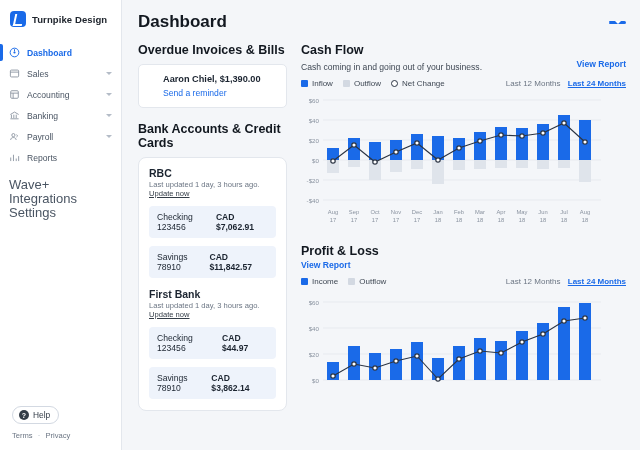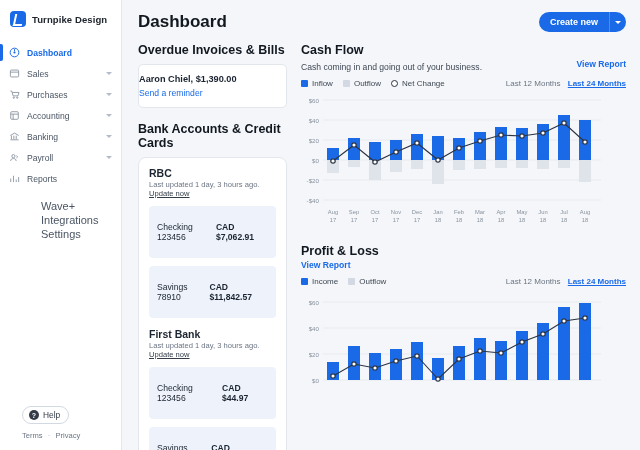--- a/index.html
+++ b/index.html
@@ -47,25 +47,25 @@
   }
   .nav-ico { width: 11px; height: 11px; flex: none; color: #8a93a0; display: block; }
   .nav-item.active .nav-ico { color: #1a6ae8; }
   .chev {
     margin-left: auto; width: 0; height: 0;
     border-left: 3px solid transparent; border-right: 3px solid transparent;
     border-top: 3.4px solid #b4bcc7;
   }
 
   .subnav { margin-top: 10px; padding: 0 9px; }
-  .subnav-item { font-size: 11px; color: #4a5563; line-height: 14px; cursor: pointer; margin-left: 32px; }
+  .subnav-item { font-size: 13px; color: #4a5563; line-height: 14px; cursor: pointer; }
 
   .side-footer {
     position: absolute; bottom: 0; left: 0; right: 0;
-    padding: 8px 9px 10px 22px;
+    padding: 8px 9px 10px 12px;
   }
   .help-btn {
     display: inline-flex; align-items: center; gap: 4px;
     border: 1px solid #d3d9e2; border-radius: 11px;
     padding: 3px 8px 3px 6px; font-size: 8.4px; color: #333c47;
     background: #fff; cursor: pointer;
   }
   .help-ico {
     width: 10px; height: 10px; border-radius: 50%;
     background: #333c47; color: #fff; font-size: 7px; font-weight: bold;
@@ -94,32 +94,32 @@
   }
 
   .cols { display: flex; gap: 14px; margin-top: 11px; }
   .col-left { width: 149px; flex: none; }
   .col-right { flex: 1; }
 
   .sec-title { font-size: 12.5px; font-weight: bold; color: #121820; margin-bottom: 7px; }
 
   .card {
     background: #fff; border: 1px solid #e3e7ed; border-radius: 5px;
-    padding: 9px 0;
+    padding: 9px 24px;
   }
   .inv-name { font-size: 9.2px; color: #1b2430; font-weight: bold; }
   .inv-link { font-size: 8.6px; color: #1a6ae8; margin-top: 4px; cursor: pointer; }
 
   .bank-card { padding: 9px 10px 11px 10px; margin-top: 2px; border-radius: 8px; }
   .bank-name { font-size: 10.5px; font-weight: bold; color: #1b2430; }
   .bank-sub { font-size: 7.6px; color: #6c7684; margin-top: 1px; }
   .bank-sub u { color: #333c47; cursor: pointer; }
   .acct {
     display: flex; justify-content: space-between; align-items: center;
-    background: #eef3fb; border-radius: 4px; padding: 16px 8px;
+    background: #eef3fb; border-radius: 4px; padding: 6px 8px;
     margin-top: 8px; font-size: 8.6px; color: #1b2430;
   }
   .acct-bal { font-weight: bold; }
   .bank-divider { height: 10px; }
 
   
   .chart-card { margin-bottom: 12px; }
   .chart-head { display: flex; align-items: flex-start; justify-content: space-between; }
   .chart-title { font-size: 12.5px; font-weight: bold; color: #121820; }
   .report-link { font-size: 8.6px; font-weight: bold; color: #1a6ae8; cursor: pointer; }
@@ -166,29 +166,20 @@
 
       <div class="nav-item">
         <svg class="nav-ico" viewBox="0 0 16 16" fill="none" stroke="currentColor" stroke-width="1.3">
           <rect x="2" y="3" width="12" height="10" rx="1.5"></rect>
             <path d="M2 6h12"></path>
         </svg>
         <span>Sales</span>
         <i class="chev"></i>
       </div>
 
-      <div class="nav-item">
-        <svg class="nav-ico" viewBox="0 0 16 16" fill="none" stroke="currentColor" stroke-width="1.3">
-          <path d="M2 3h2l2 7h7l1.5-5H5"></path>
-            <circle cx="7" cy="12.6" r="1"></circle>
-            <circle cx="12" cy="12.6" r="1"></circle>
-        </svg>
-        <span>Purchases</span>
-        <i class="chev"></i>
-      </div>
 
       <div class="nav-item">
         <svg class="nav-ico" viewBox="0 0 16 16" fill="none" stroke="currentColor" stroke-width="1.3">
           <rect x="2.5" y="2.5" width="11" height="11" rx="1.5"></rect>
             <path d="M2.5 6h11M6 6v7.5"></path>
         </svg>
         <span>Accounting</span>
         <i class="chev"></i>
       </div>
 
@@ -237,21 +228,20 @@
         <span>Privacy</span>
       </div>
     </div>
   </aside>
 
   <main class="main">
 
     <div class="main-head">
       <h1 class="page-title">Dashboard</h1>
       <div class="create-wrap">
-        <button class="create-btn">Create new</button>
         <div class="create-caret">
           <i></i>
         </div>
       </div>
     </div>
 
     <div class="cols">
 
       <div class="col-left">
 

